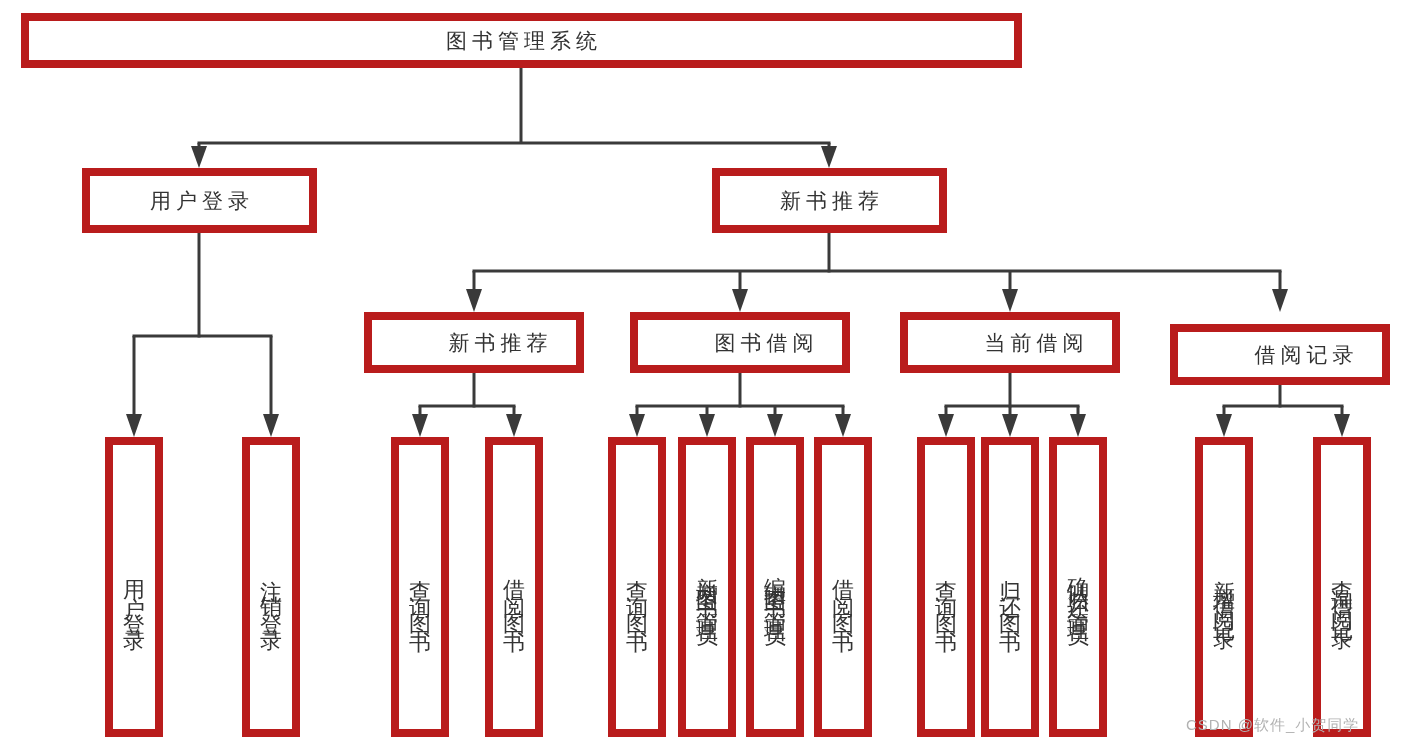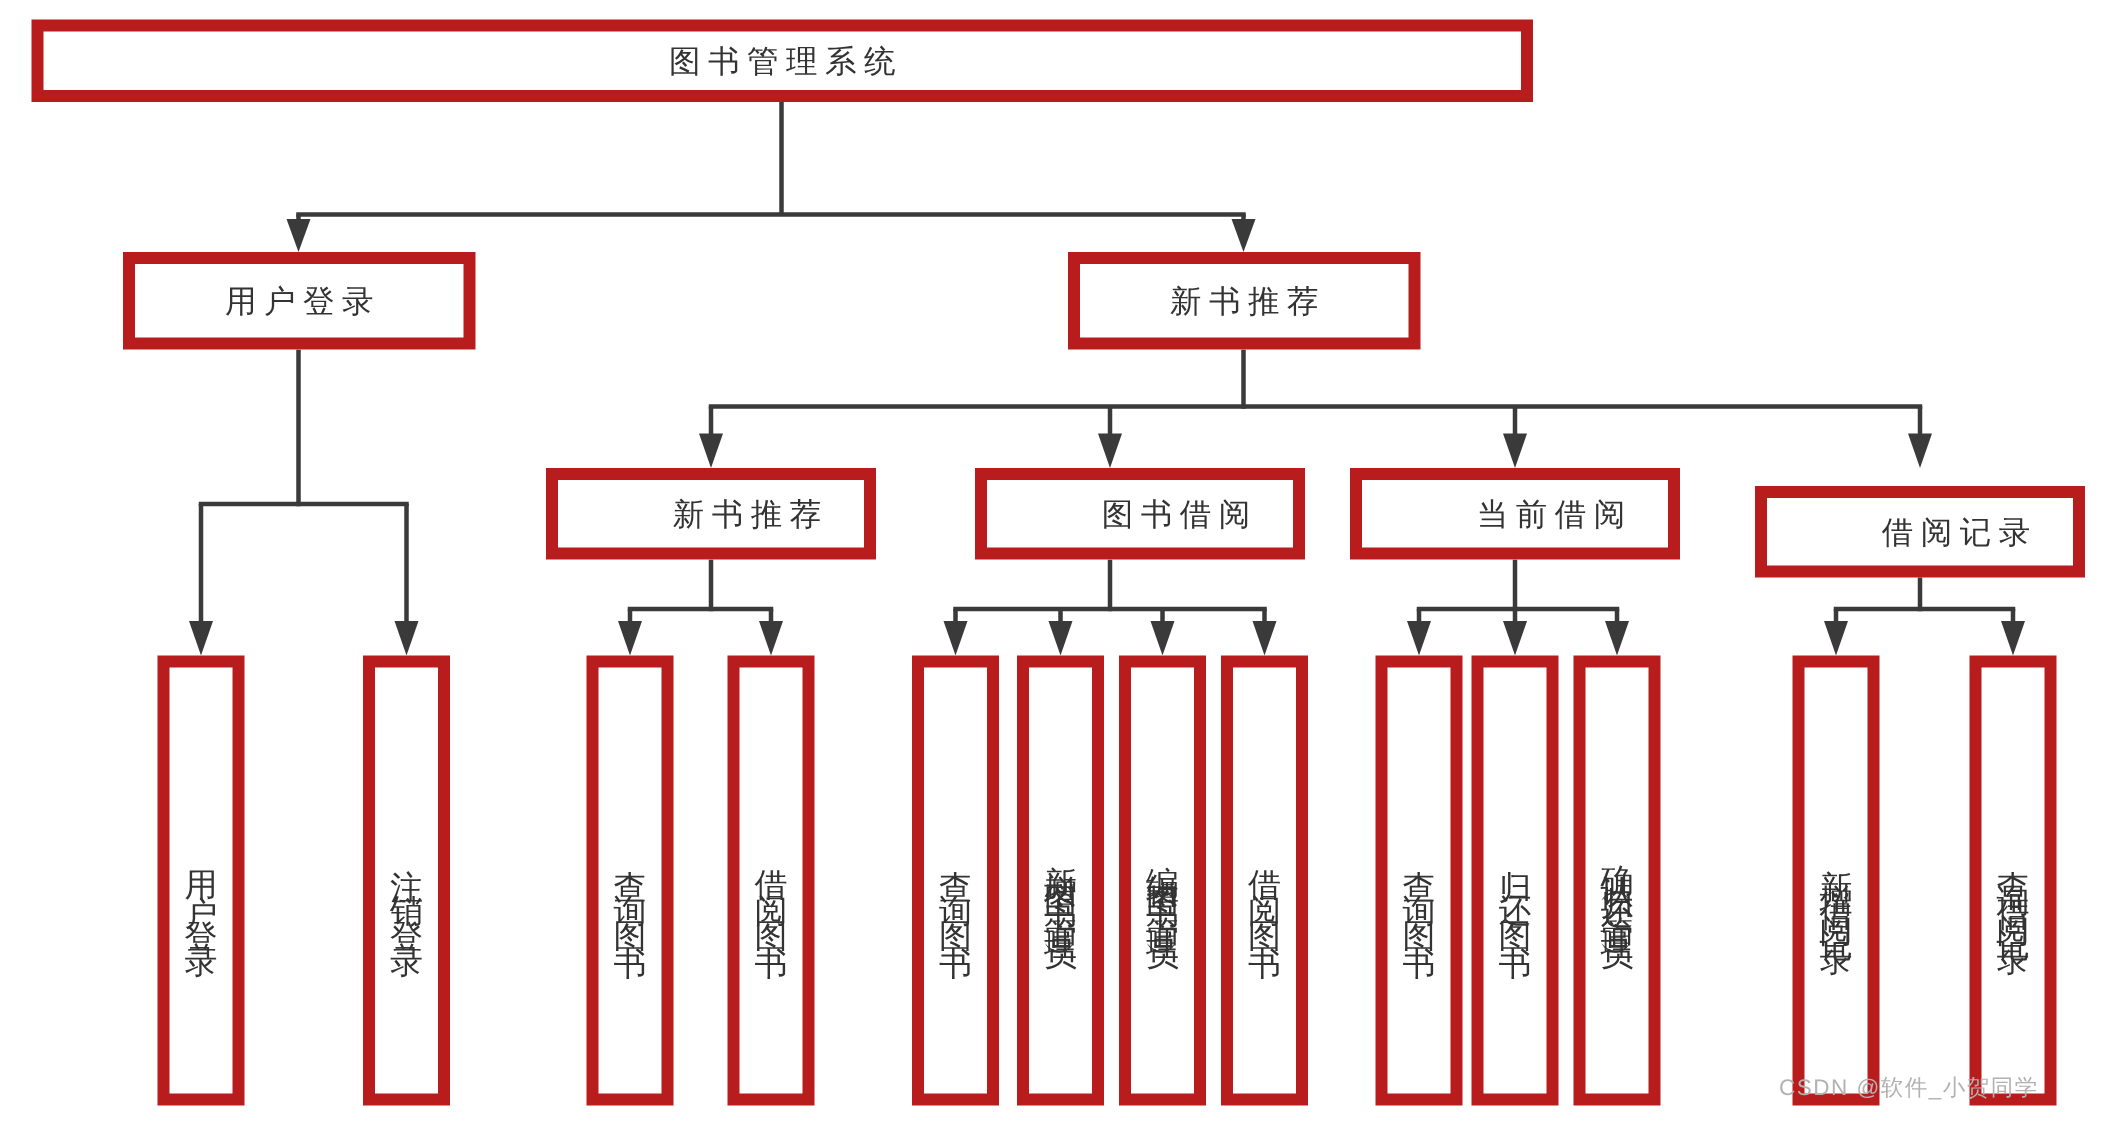--- a/index.html
+++ b/index.html
@@ -24,21 +24,21 @@
     margin-right:-5px;
     white-space:nowrap;
     color:#333333;
   }
   .root{left:21px;top:13px;width:1001px;height:55px;}
   .lvl2{top:168px;width:235px;height:65px;}
   .n2a{left:82px;}
   .n2b{left:712px;}
   .lvl3{top:312px;width:220px;height:61px;padding-left:48px;}
   .n3a{left:364px;}
-  .n3b{left:650px;}
+  .n3b{left:630px;}
   .n3c{left:900px;}
   .n3d{left:1170px;margin-top:12px;}
   .leaf{top:437px;width:58px;height:300px;}
   .vtext{
     writing-mode:vertical-rl;
     text-orientation:mixed;
     font-size:22px;
     color:#333333;
     line-height:1;
   }

